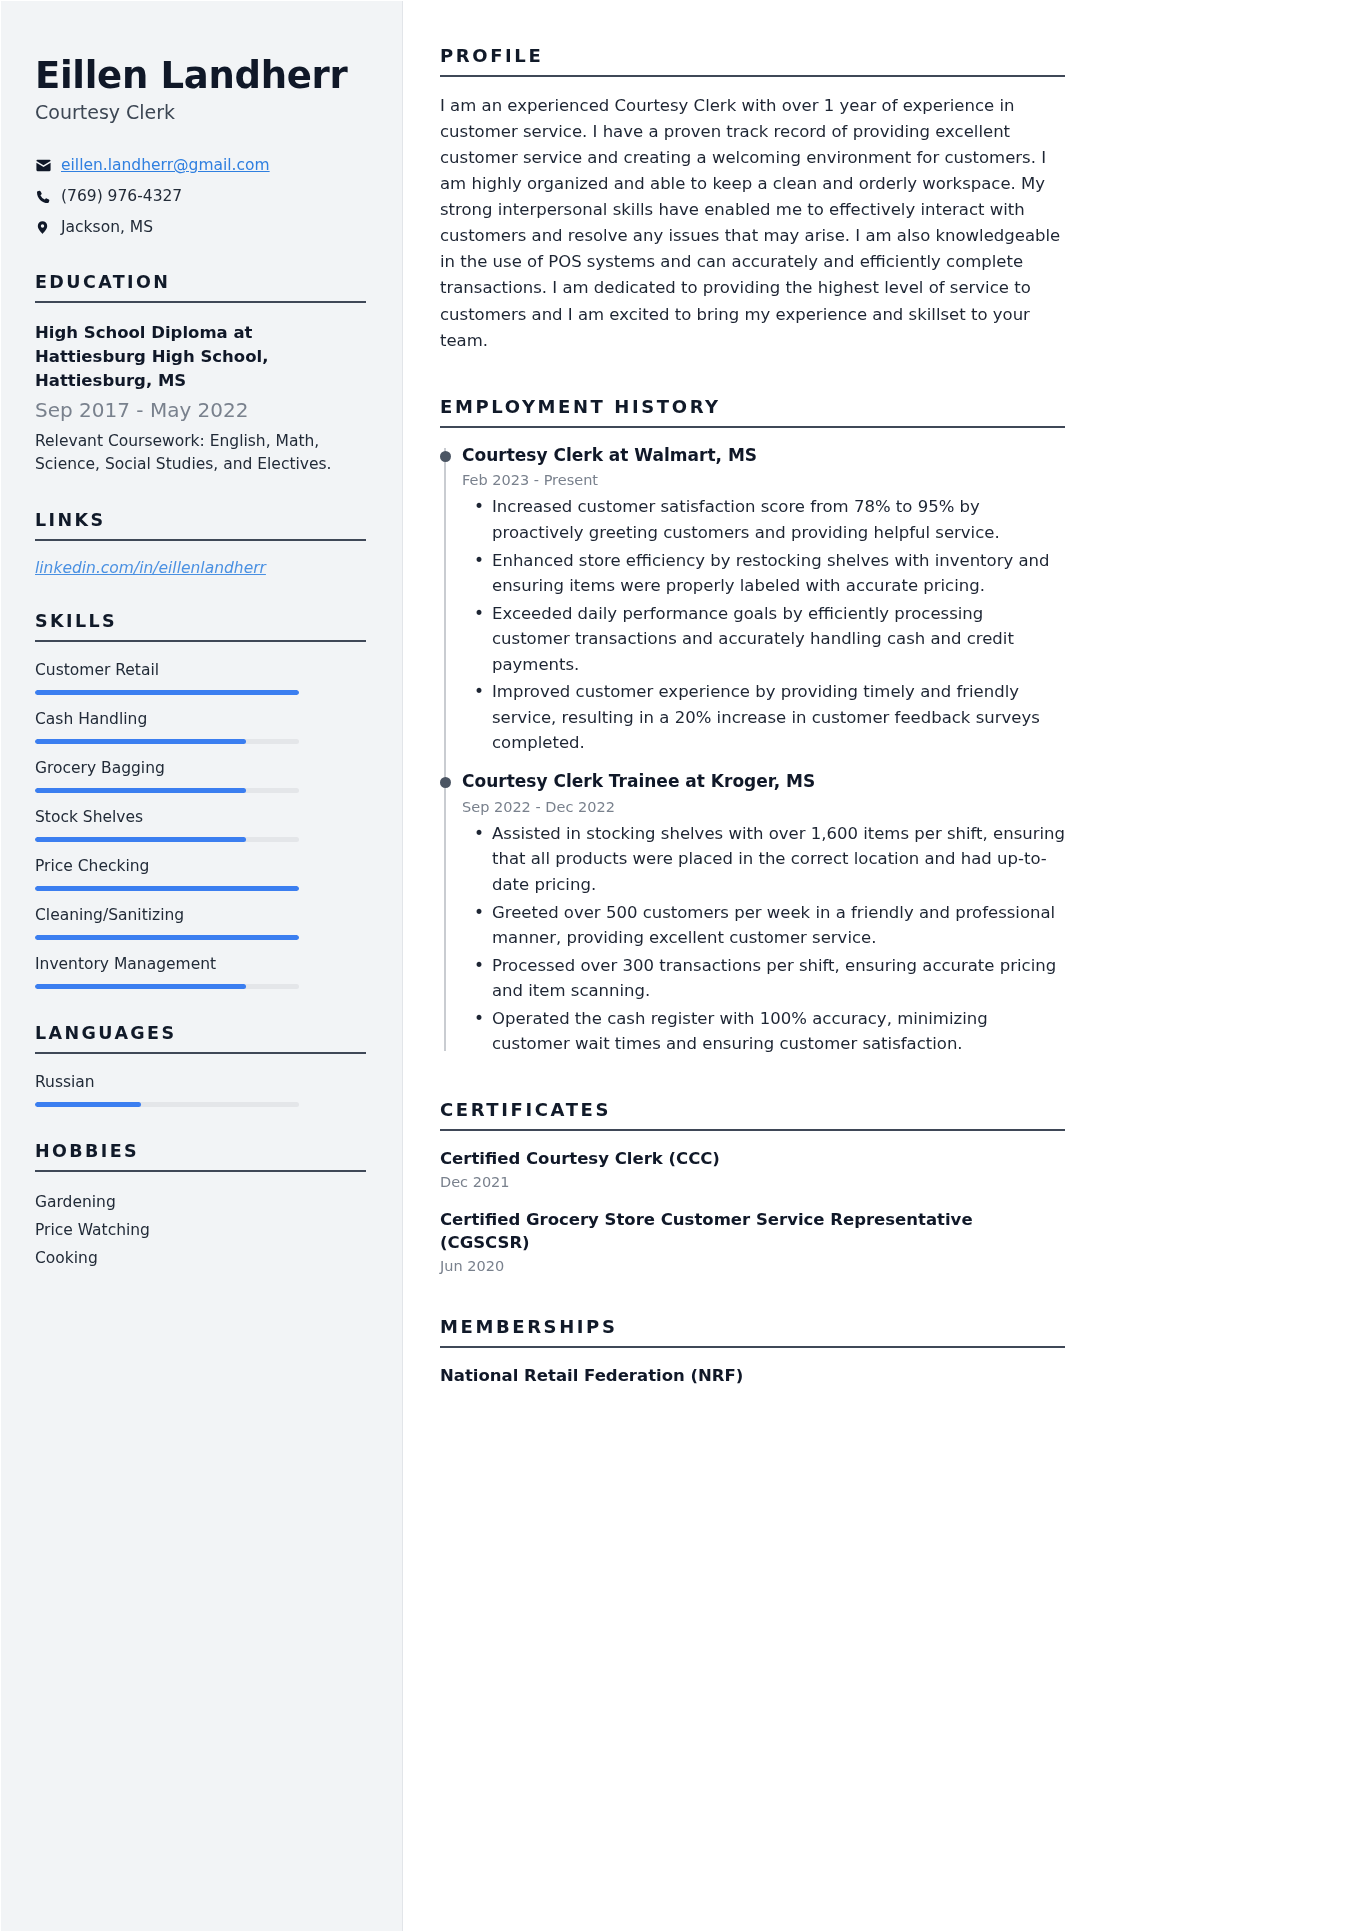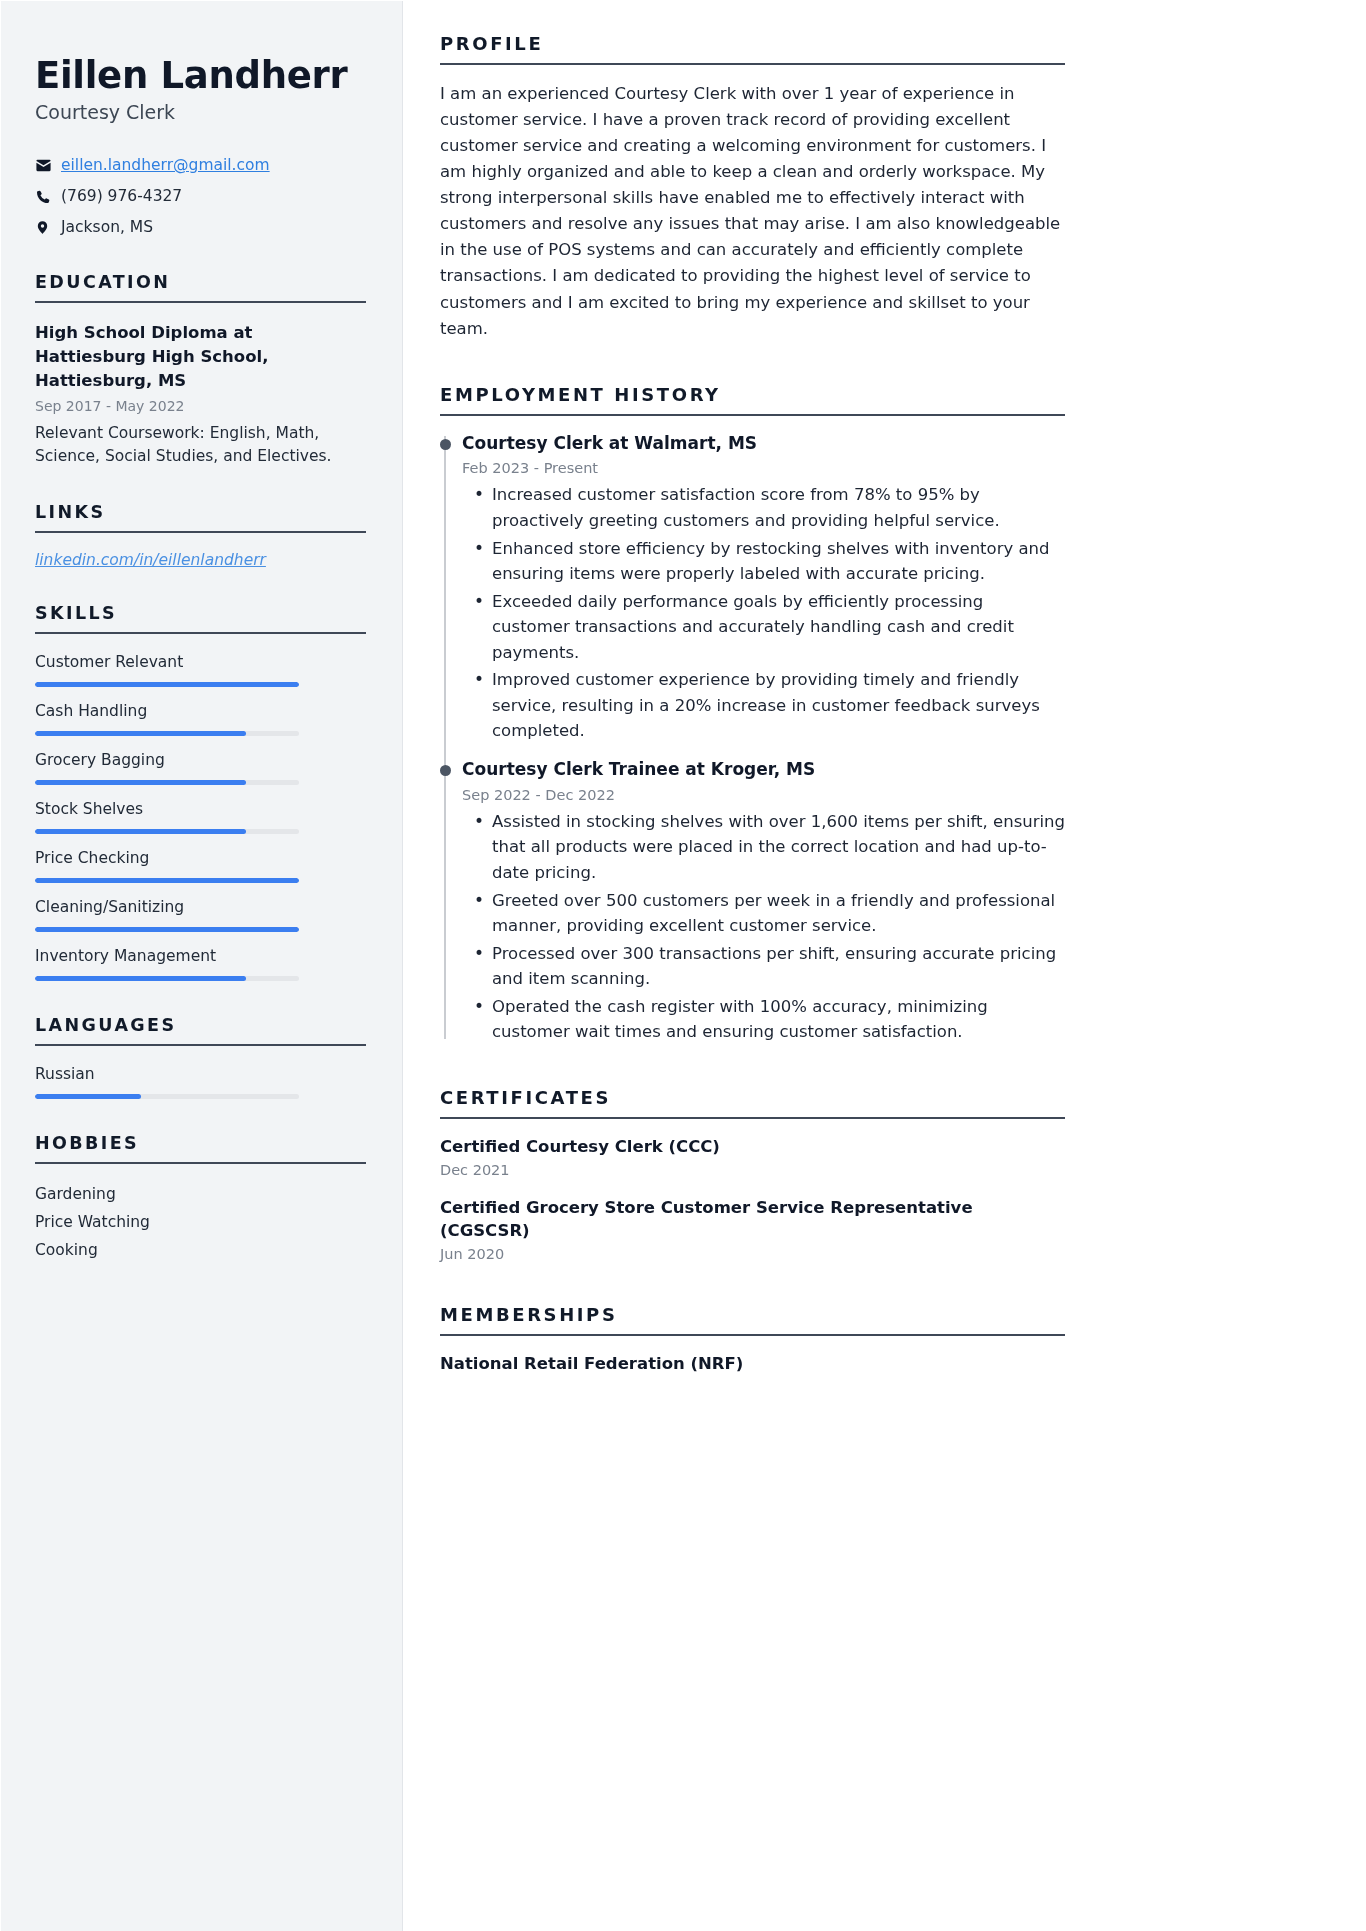--- a/index.html
+++ b/index.html
@@ -83,21 +83,21 @@
     background: #3f4857;
     margin: 9px 0 18px 0;
   }
   .edu-title {
     font-size: 16.5px;
     font-weight: bold;
     color: #101828;
     line-height: 1.45;
   }
   .edu-date {
-    font-size: 14px;
+    font-size: 20px;
     color: #79818d;
     margin-top: 5px;
   }
   .edu-desc {
     font-size: 15.5px;
     color: #222b38;
     line-height: 1.5;
     margin-top: 8px;
   }
   .link-item {
@@ -134,21 +134,21 @@
   .hobby-item {
     font-size: 15.5px;
     color: #222b38;
     line-height: 1.55;
     margin-bottom: 4px;
   }
   
   .main {
     flex: 1 1 auto;
     box-sizing: border-box;
-    padding: 32px 36px 40px 37px;
+    padding: 44px 36px 40px 37px;
     background: #ffffff;
   }
   .main-h {
     font-size: 18px;
     font-weight: bold;
     letter-spacing: 2.6px;
     color: #111a29;
     text-transform: uppercase;
     margin: 0;
   }
@@ -293,21 +293,21 @@
       <div class="link-item">
         <a href="#">linkedin.com/in/eillenlandherr</a>
       </div>
     </section>
 
     <section>
       <h2 class="side-h">SKILLS</h2>
       <div class="side-rule"></div>
 
       <div class="skill-row">
-        <div class="skill-label">Customer Relevant</div>
+        <div class="skill-label">Customer Retail</div>
         <div class="bar-track">
           <div class="bar-fill" style="width: 100%;"></div>
         </div>
       </div>
       <div class="skill-row">
         <div class="skill-label">Cash Handling</div>
         <div class="bar-track">
           <div class="bar-fill" style="width: 80%;"></div>
         </div>
       </div>

